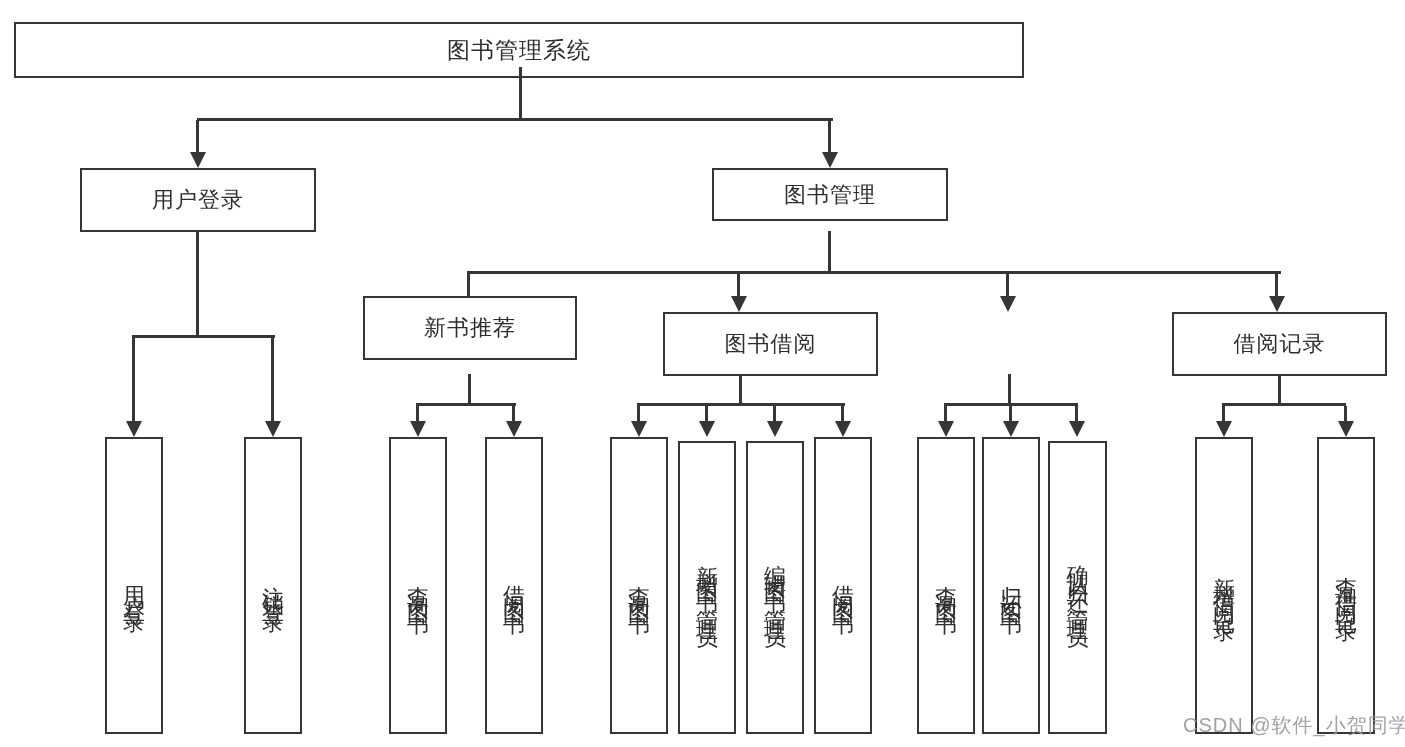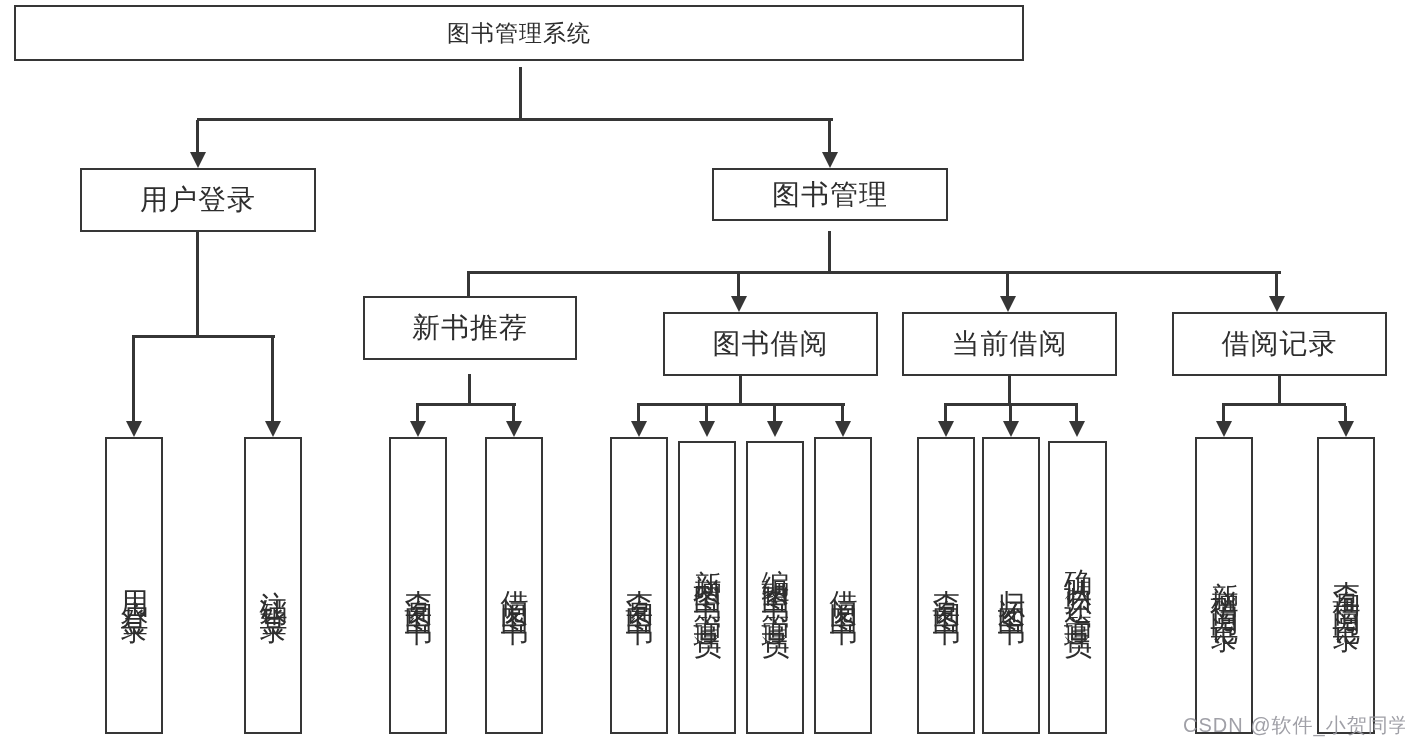--- a/index.html
+++ b/index.html
@@ -14,21 +14,21 @@
     font-family:"Liberation Serif","DejaVu Serif",serif;
     overflow:hidden;
   }
   .box{
     position:absolute;
     box-sizing:border-box;
     background:#ffffff;
     border:2.5px solid var(--line);
     color:var(--text);
     display:flex;align-items:center;justify-content:center;
-    font-size:28px;
+    font-size:22px;
     white-space:nowrap;
   }
   .box.h{letter-spacing:1px;}
   .box.title{font-size:23px;}
   .box.v{
     writing-mode:vertical-rl;
     text-orientation:mixed;
     letter-spacing:9px;
     white-space:normal;
     line-height:1;
@@ -59,21 +59,21 @@
     letter-spacing:1px;
     z-index:5;
     white-space:nowrap;
   }
 </style>
 </head>
 <body>
 
 <div id="canvas">
 
-  <div class="box h title" style="left:14px;top:5px;width:1010px;height:56px">图书管理系统</div>
+  <div class="box h title" style="left:14px;top:22px;width:1010px;height:56px">图书管理系统</div>
 
   <div class="vline" style="left:519px;top:67px;height:53px"></div>
   <div class="hline" style="left:197px;top:118px;width:636px"></div>
   <div class="arrow" style="left:196px;top:120px;height:32px"></div>
   <div class="arrow" style="left:828px;top:120px;height:32px"></div>
 
   <div class="box h" style="left:80px;top:168px;width:236px;height:64px">用户登录</div>
   <div class="box h" style="left:712px;top:168px;width:236px;height:53px">图书管理</div>
 
   <div class="vline" style="left:196px;top:230px;height:107px"></div>
@@ -83,21 +83,20 @@
 
   <div class="vline" style="left:828px;top:231px;height:42px"></div>
   <div class="hline" style="left:467px;top:271px;width:814px"></div>
   <div class="arrow" style="left:467px;top:273px;height:23px"></div>
   <div class="arrow" style="left:737px;top:273px;height:23px"></div>
   <div class="arrow" style="left:1006px;top:273px;height:23px"></div>
   <div class="arrow" style="left:1275px;top:273px;height:23px"></div>
 
   <div class="box h" style="left:363px;top:296px;width:214px;height:64px">新书推荐</div>
   <div class="box h" style="left:663px;top:312px;width:215px;height:64px">图书借阅</div>
-  <div class="box h" style="left:902px;top:312px;width:215px;height:64px">当前借阅</div>
   <div class="box h" style="left:1172px;top:312px;width:215px;height:64px">借阅记录</div>
 
   <div class="vline" style="left:468px;top:374px;height:32px"></div>
   <div class="hline" style="left:416px;top:403px;width:100px"></div>
   <div class="vline" style="left:739px;top:374px;height:32px"></div>
   <div class="hline" style="left:637px;top:403px;width:208px"></div>
   <div class="vline" style="left:1008px;top:374px;height:32px"></div>
   <div class="hline" style="left:944px;top:403px;width:134px"></div>
   <div class="vline" style="left:1278px;top:374px;height:32px"></div>
   <div class="hline" style="left:1222px;top:403px;width:124px"></div>

